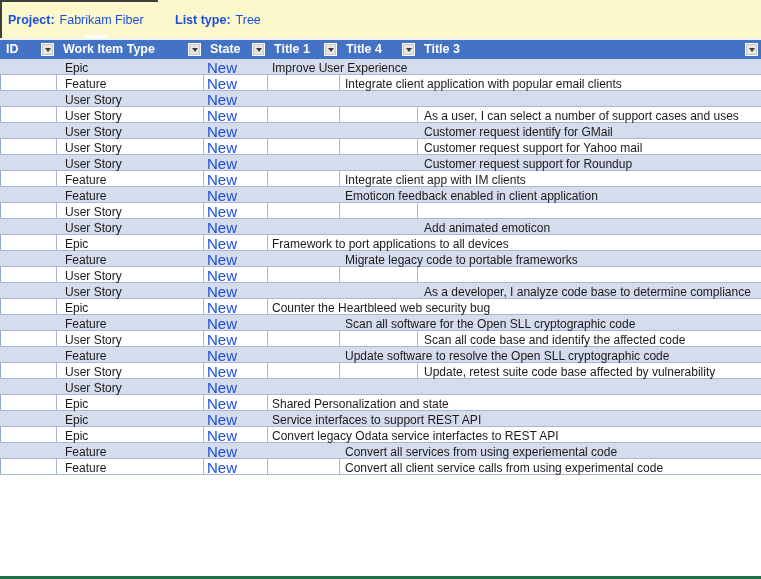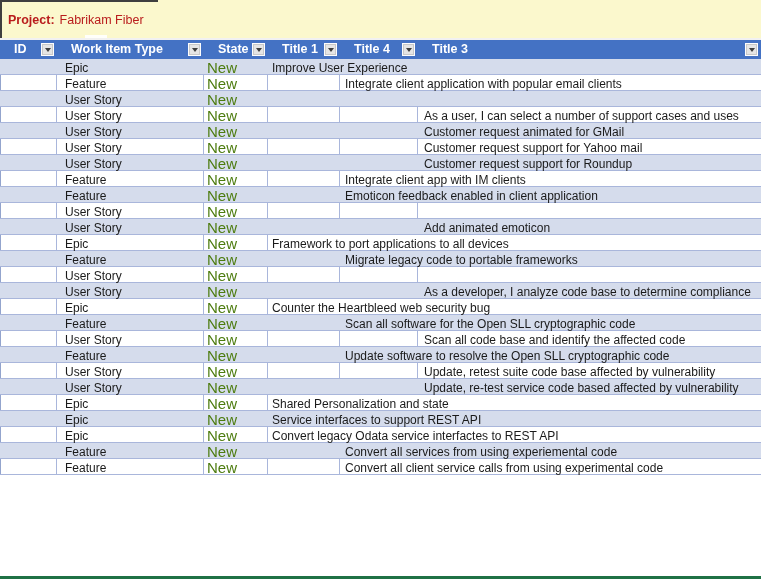--- a/index.html
+++ b/index.html
@@ -7,68 +7,69 @@
     --gridline:#A9B6DB; --green:#1F7145; --htext:#FFFFFF;
   }
   *{margin:0;padding:0}
   html,body{width:761px;height:579px}
   body{
     position:relative;overflow:hidden;background:#fff;
     font-family:"Liberation Sans", sans-serif;
   }
   
   .infobar{position:absolute;left:0;top:0;width:761px;height:38px;background:var(--info-bg)}
-  .info-item{position:absolute;top:0;height:23px;line-height:40px;font-size:12.5px;color:#b91c1c;white-space:nowrap}
+  .info-item{position:absolute;top:0;height:23px;line-height:40px;font-size:12.5px;color:#1d4ed8;white-space:nowrap}
   .info-item:nth-child(1){left:8px}
   .info-item:nth-child(2){left:175px}
   .info-item:nth-child(3){left:420px}
   .info-item:nth-child(4){left:530px}
   .info-item .lbl{font-weight:bold;margin-right:5px}
   .edge-top{position:absolute;left:0;top:0;width:158px;height:2px;background:#3f3f3f}
   .edge-left{position:absolute;left:0;top:0;width:2px;height:38px;background:#3f3f3f}
   .artifact{position:absolute;left:85px;top:35px;width:22px;height:3px;background:#ffffff;opacity:.9}
   .gapstrip{position:absolute;left:0;top:38px;width:761px;height:2px;background:#f1f1f1}
 
   
   .thead{position:absolute;left:0;top:40px;width:761px;height:19px;background:var(--header-bg);display:flex}
-  .hcell{position:relative;height:19px;line-height:19px;box-sizing:border-box;padding-left:14px;
+  .hcell{position:relative;height:19px;line-height:19px;box-sizing:border-box;padding-left:6px;
          color:var(--htext);font-weight:bold;font-size:12.5px;white-space:nowrap}
   .hcell:nth-child(1){width:57px}
   .hcell:nth-child(2){width:147px}
   .hcell:nth-child(3){width:64px}
   .hcell:nth-child(4){width:72px}
   .hcell:nth-child(5){width:78px}
   .hcell:nth-child(6){flex:1}
   .fbtn{position:absolute;right:3px;top:3px;width:13px;height:13px;box-sizing:border-box;
         background:#e5e5e5;border:1px solid #fdfdfd;box-shadow:inset 0 0 0 1px #c9c9c9;
         display:flex;align-items:center;justify-content:center;cursor:pointer}
   .tri{width:0;height:0;border-left:3px solid transparent;border-right:3px solid transparent;border-top:4px solid #3e3e3e}
 
   
   .rows{position:absolute;left:0;top:59px;width:761px;box-shadow:inset 1px 0 0 #93a4cd}
   .row{display:flex;width:761px;height:16px;box-sizing:border-box;border-bottom:1px solid var(--gridline)}
   .row.band{background:var(--band)}
   .c{box-sizing:border-box;height:100%;line-height:18px;font-size:12px;color:#1a1a1a;white-space:nowrap}
   .c-id{width:57px}
   .c-type{width:147px;padding-left:8px}
-  .c-state{width:64px;padding-left:3px;font-size:15px;line-height:17px;color:#4d7c0f}
+  .c-state{width:64px;padding-left:3px;font-size:15px;line-height:17px;color:#1d4ed8}
   .c-t1{width:72px;padding-left:4px}
   .c-t2{width:78px;padding-left:5px}
   .c-t3{flex:1;padding-left:6px}
   .row.white .c-id,.row.white .c-type,.row.white .c-state{border-right:1px solid var(--gridline)}
   .row.white.lvl2 .c-t1{border-right:1px solid var(--gridline)}
   .row.white.lvl3 .c-t1,.row.white.lvl3 .c-t2{border-right:1px solid var(--gridline)}
 
   .bottombar{position:absolute;left:0;bottom:0;width:761px;height:3px;background:var(--green);z-index:6}
 </style>
 </head>
 <body>
 
 <div class="infobar">
     <div class="info-item"><span class="lbl">Project:</span><span class="val">Fabrikam Fiber</span></div>
+    <div class="info-item"><span class="lbl">List type:</span><span class="val">Tree</span></div>
   </div>
 <div class="artifact"></div>
 <div class="edge-top"></div>
 <div class="edge-left"></div>
 <div class="gapstrip"></div>
 
 <div class="thead">
     <div class="hcell"><span>ID</span><div class="fbtn">
         <div class="tri"></div>
       </div></div>
@@ -119,21 +120,21 @@
       <div class="c c-t1"></div>
       <div class="c c-t2"></div>
       <div class="c c-t3">As a user, I can select a number of support cases and uses</div>
     </div>
     <div class="row band lvl3">
       <div class="c c-id"></div>
       <div class="c c-type">User Story</div>
       <div class="c c-state">New</div>
       <div class="c c-t1"></div>
       <div class="c c-t2"></div>
-      <div class="c c-t3">Customer request animated for GMail</div>
+      <div class="c c-t3">Customer request identify for GMail</div>
     </div>
     <div class="row white lvl3">
       <div class="c c-id"></div>
       <div class="c c-type">User Story</div>
       <div class="c c-state">New</div>
       <div class="c c-t1"></div>
       <div class="c c-t2"></div>
       <div class="c c-t3">Customer request support for Yahoo mail</div>
     </div>
     <div class="row band lvl3">
@@ -245,21 +246,20 @@
       <div class="c c-t1"></div>
       <div class="c c-t2"></div>
       <div class="c c-t3">Update, retest suite code base affected by vulnerability</div>
     </div>
     <div class="row band lvl3">
       <div class="c c-id"></div>
       <div class="c c-type">User Story</div>
       <div class="c c-state">New</div>
       <div class="c c-t1"></div>
       <div class="c c-t2"></div>
-      <div class="c c-t3">Update, re-test service code based affected by vulnerability</div>
     </div>
     <div class="row white lvl1">
       <div class="c c-id"></div>
       <div class="c c-type">Epic</div>
       <div class="c c-state">New</div>
       <div class="c c-t1">Shared Personalization and state</div>
       <div class="c c-t2"></div>
       <div class="c c-t3"></div>
     </div>
     <div class="row band lvl1">

